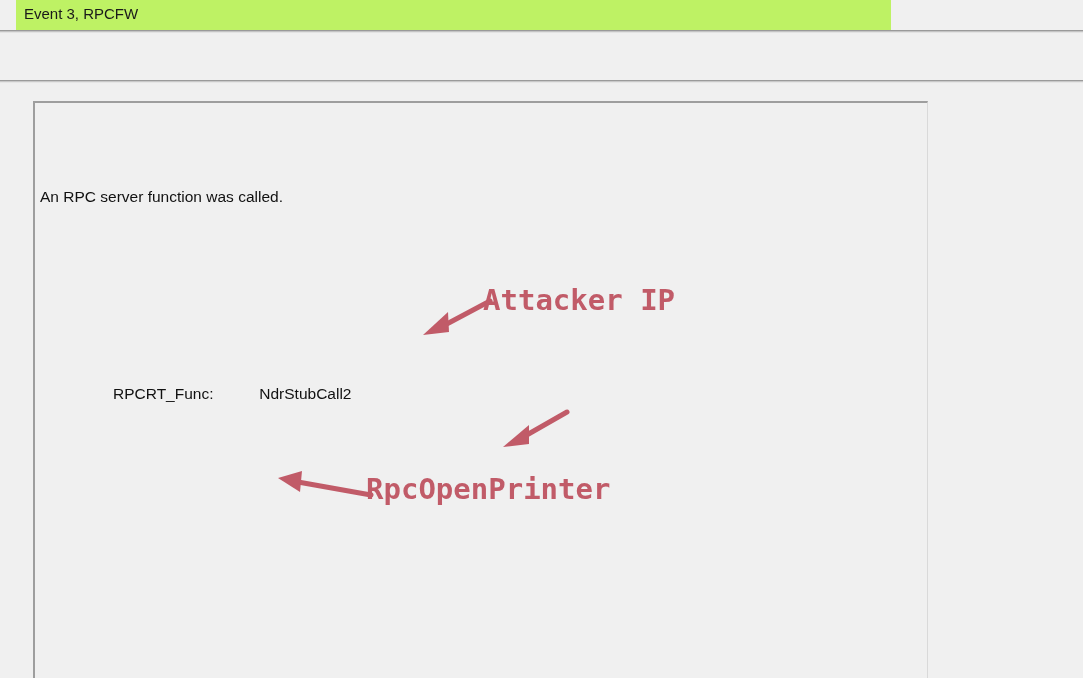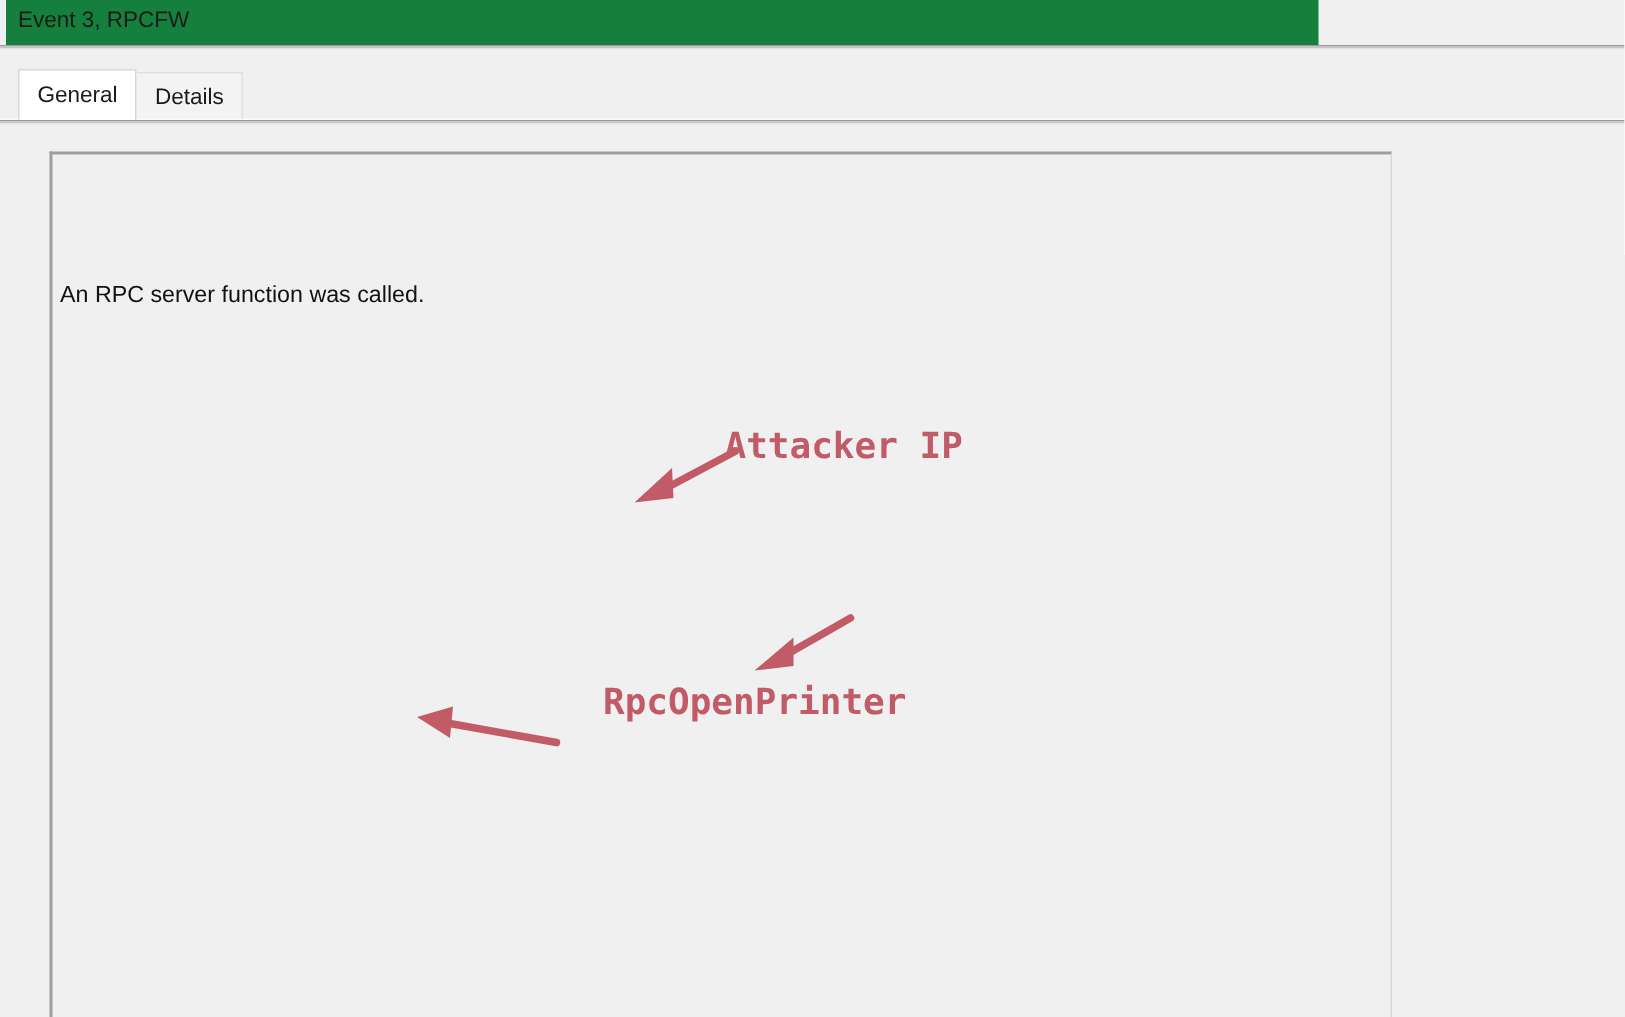--- a/index.html
+++ b/index.html
@@ -17,24 +17,24 @@
   #window {
     position: relative;
     width: 1083px;
     height: 678px;
     background: #f0f0f0;
     box-sizing: border-box;
   }
   
   #titlebar {
     position: absolute;
-    left: 4px; top: 0;
+    left: 16px; top: 0;
     width: 875px;
     height: 30px;
-    background: #15803d;
+    background: #bef264;
   }
   #titlebar-text {
     position: absolute;
     left: 8px;
     top: 5px;
     font-size: 15px;
     color: #1a1a1a;
     white-space: nowrap;
   }
   #titlebar-sep {
@@ -134,63 +134,53 @@
   .dt-label {
     display: inline-block;
     padding-left: 73px;
   }
   .lbl-w-sm { display: inline-block; width: 142px; }
   
   .annot-text {
     position: absolute;
     font-family: "DejaVu Sans Mono", monospace;
     font-weight: bold;
-    font-size: 24px;
+    font-size: 29px;
     color: #c15b68;
     white-space: nowrap;
     letter-spacing: 0px;
   }
   #annot-attacker-ip { left: 483px; top: 283px; }
   #annot-msrprn     { left: 570px; top: 399px; }
-  #annot-rpcopen    { left: 366px; top: 454px; margin-left: 36px; }
+  #annot-rpcopen    { left: 366px; top: 472px; }
   .annot-arrow {
     position: absolute;
     overflow: visible;
   }
 </style>
 </head>
 <body>
 
 <div id="window">
 
   <div id="titlebar">
     <div id="titlebar-text">Event 3, RPCFW</div>
   </div>
   <div id="titlebar-sep"></div>
 
-  <div id="tabstrip">
-    <div id="tabstrip-underline"></div>
-    <div id="tab-row">
-      <div class="tab selected">
-        <span>General</span>
-      </div>
-      <div class="tab unselected">
-        <span>Details</span>
-      </div>
-    </div>
-  </div>
   <div id="tab-bottom-sep"></div>
 
   <div id="content-panel">
     <div id="detail-text">
 
       <div class="dt-line">An RPC server function was called.</div>
       <div class="dt-blank">&nbsp;</div>
 
       
+      <div class="dt-line"><span class="dt-label"><span class="lbl-w-sm">RPCRT_Func:</span><span> NdrStubCall2</span></span></div>
       <div class="dt-blank">&nbsp;</div>
 
       
       
       
       
       
       
       
       

